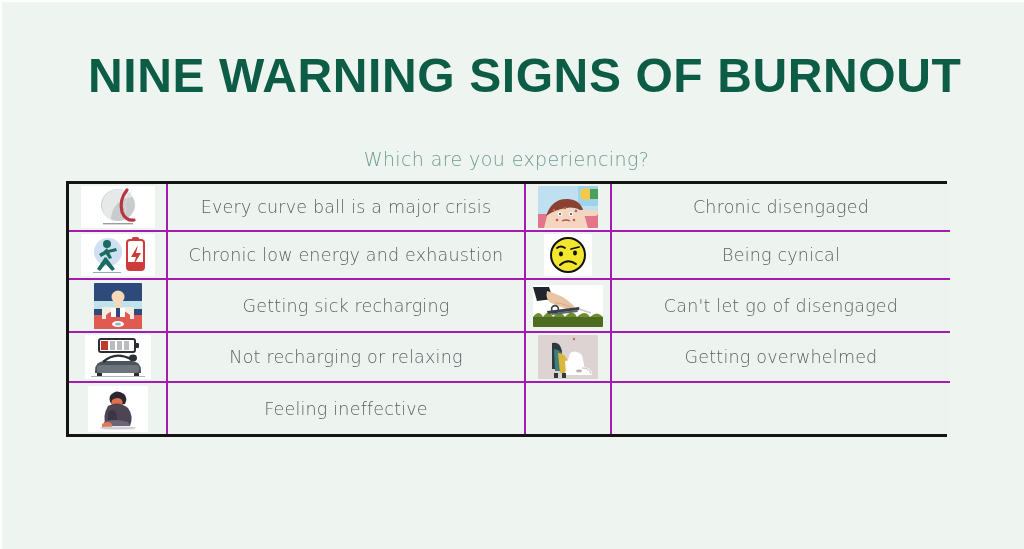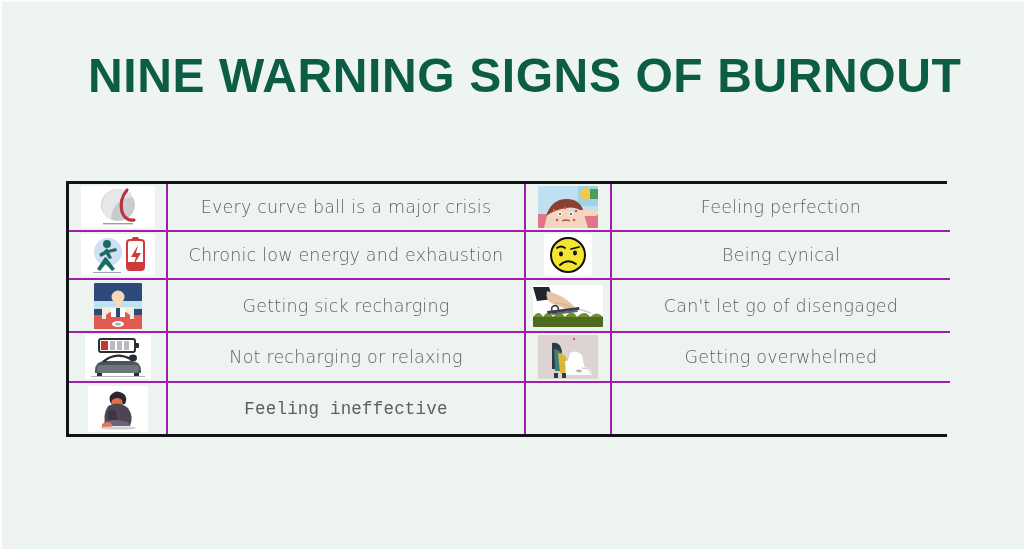--- a/index.html
+++ b/index.html
@@ -77,21 +77,21 @@
     border-collapse: collapse;
     table-layout: fixed;
   }
   table.burnout td {
     border: 2px solid #a21caf;
     background: #edf3ef;
     padding: 0;
     vertical-align: middle;
   }
   table.burnout tr:first-child td { border-top: none; }
-  table.burnout tr:last-child td { border-bottom: none; font-family: Liberation Mono, monospace; }
+  table.burnout tr:last-child td { border-bottom: none; }
   table.burnout td:first-child { border-left: none; }
   table.burnout td:last-child { border-right: none; }
 
   .col-img   { width: 98px; }
   .col-text  { width: 358px; }
   .col-img2  { width: 86px; }
   .col-text2 { width: 339px; }
 
   .cell-text {
     text-align: center;
@@ -122,20 +122,21 @@
 </head>
 <body>
 
 <div class="slide">
 
   <div class="edge-top"></div>
   <div class="edge-left"></div>
 
   <div class="title">NINE WARNING SIGNS OF BURNOUT</div>
 
+  <div class="subtitle">Which are you experiencing?</div>
 
   <div class="table-wrap">
     <table class="burnout">
       <colgroup>
         <col class="col-img">
           <col class="col-text">
           <col class="col-img2">
           <col class="col-text2">
       </colgroup>
       <tbody>
@@ -171,21 +172,21 @@
               <path d="M24 35 Q28 33 32 35" stroke="#b5554a" stroke-width="1.3" fill="none"></path>
               <circle cx="16" cy="24" r="1.3" fill="#d9534f"></circle>
               <circle cx="27" cy="22" r="1.3" fill="#d9534f"></circle>
               <circle cx="38" cy="25" r="1.3" fill="#d9534f"></circle>
               <circle cx="19" cy="34" r="1.3" fill="#d9534f"></circle>
               <circle cx="36" cy="34" r="1.3" fill="#d9534f"></circle>
               <rect x="40" y="24" width="20" height="6" rx="3" fill="#f3d5c0"></rect>
             </svg>
           </div>
         </td>
-        <td class="cell-text">Feeling perfection</td>
+        <td class="cell-text">Chronic disengaged</td>
       </tr>
 
       <tr>
         <td>
           <div class="thumb-holder">
             <svg class="thumb art" width="74" height="42" viewBox="0 0 74 42">
               <rect width="74" height="42" fill="#ffffff"></rect>
               <circle cx="27" cy="18" r="14" fill="#cfe0f2"></circle>
               <circle cx="26" cy="10" r="4" fill="#1b6b62"></circle>
               <path d="M26 14 L31 24 L28 25 L23 17 Z" fill="#1b6b62"></path>

